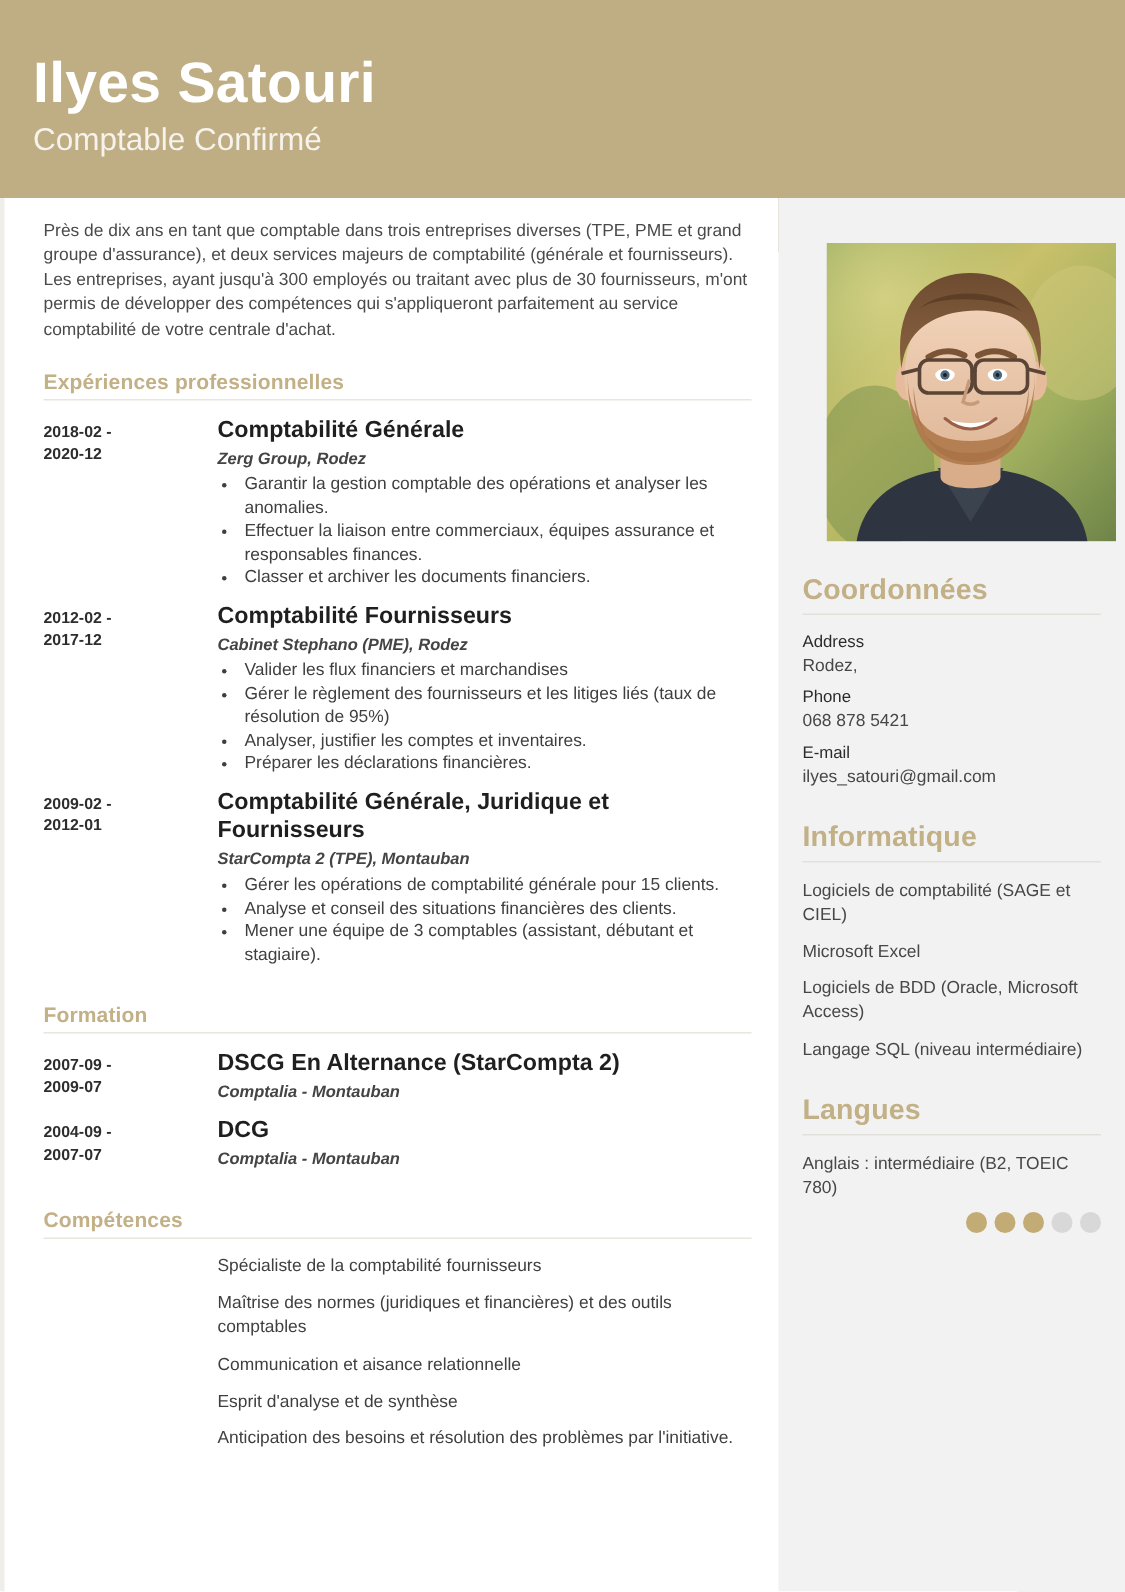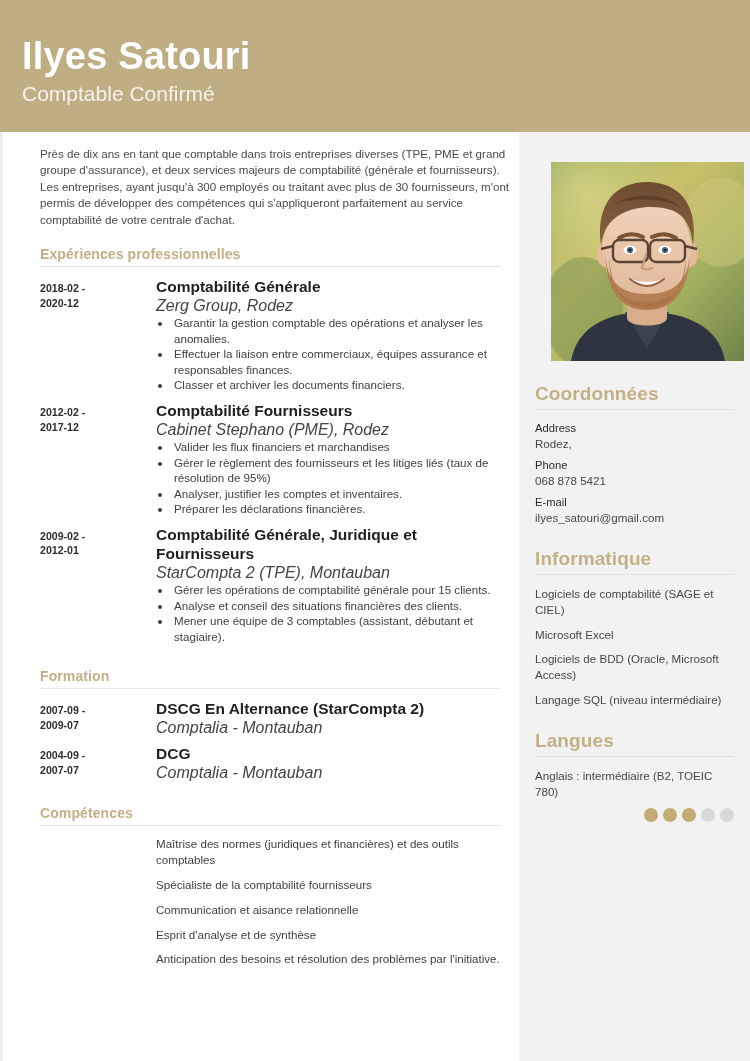--- a/index.html
+++ b/index.html
@@ -54,21 +54,21 @@
     position: absolute;
     left: 0; top: 132px;
     width: 750px; height: 929px;
   }
   .col-main {
     position: absolute;
     left: 0; top: 0;
     width: 519px; height: 929px;
     background: #ffffff;
     border-left: 3px solid #f0eee9;
-    padding: 14px 18px 0 37px;
+    padding: 14px 18px 0 26px;
   }
   .col-side {
     position: absolute;
     left: 519px; top: 0;
     width: 231px; height: 929px;
     background: #f2f2f2;
     padding: 16px 16px;
   }
 
   
@@ -114,25 +114,26 @@
     flex: 1 1 auto;
     padding-bottom: 6px;
   }
   .entry-title {
     font-size: 15.5px;
     font-weight: 700;
     color: #1f1f1f;
     line-height: 19px;
   }
   .entry-org {
-    font-size: 16px;
+    font-size: 11px;
     font-style: italic;
     color: #444444;
     line-height: 16px;
     margin-top: 2px;
+    font-weight: bold;
   }
   .entry-bullets {
     list-style: disc;
     margin: 1px 0 0 16px;
     padding: 0;
   }
   .entry-bullets li {
     font-size: 11.6px;
     line-height: 15.6px;
     color: #3f3f3f;
@@ -295,25 +296,25 @@
               <div class="entry-org">Comptalia - Montauban</div>
             </div>
           </div>
         </div>
 
       <div class="sec-head">Compétences</div>
       <div class="sec-rule"></div>
       <div id="competences-list">
           <div class="skill-row">
             <div class="skill-gutter"></div>
-            <div class="skill-text">Maîtrise des normes (juridiques et financières) et des outils comptables</div>
+            <div class="skill-text">Spécialiste de la comptabilité fournisseurs</div>
           </div>
           <div class="skill-row">
             <div class="skill-gutter"></div>
-            <div class="skill-text">Spécialiste de la comptabilité fournisseurs</div>
+            <div class="skill-text">Maîtrise des normes (juridiques et financières) et des outils comptables</div>
           </div>
           <div class="skill-row">
             <div class="skill-gutter"></div>
             <div class="skill-text">Communication et aisance relationnelle</div>
           </div>
           <div class="skill-row">
             <div class="skill-gutter"></div>
             <div class="skill-text">Esprit d'analyse et de synthèse</div>
           </div>
           <div class="skill-row">

